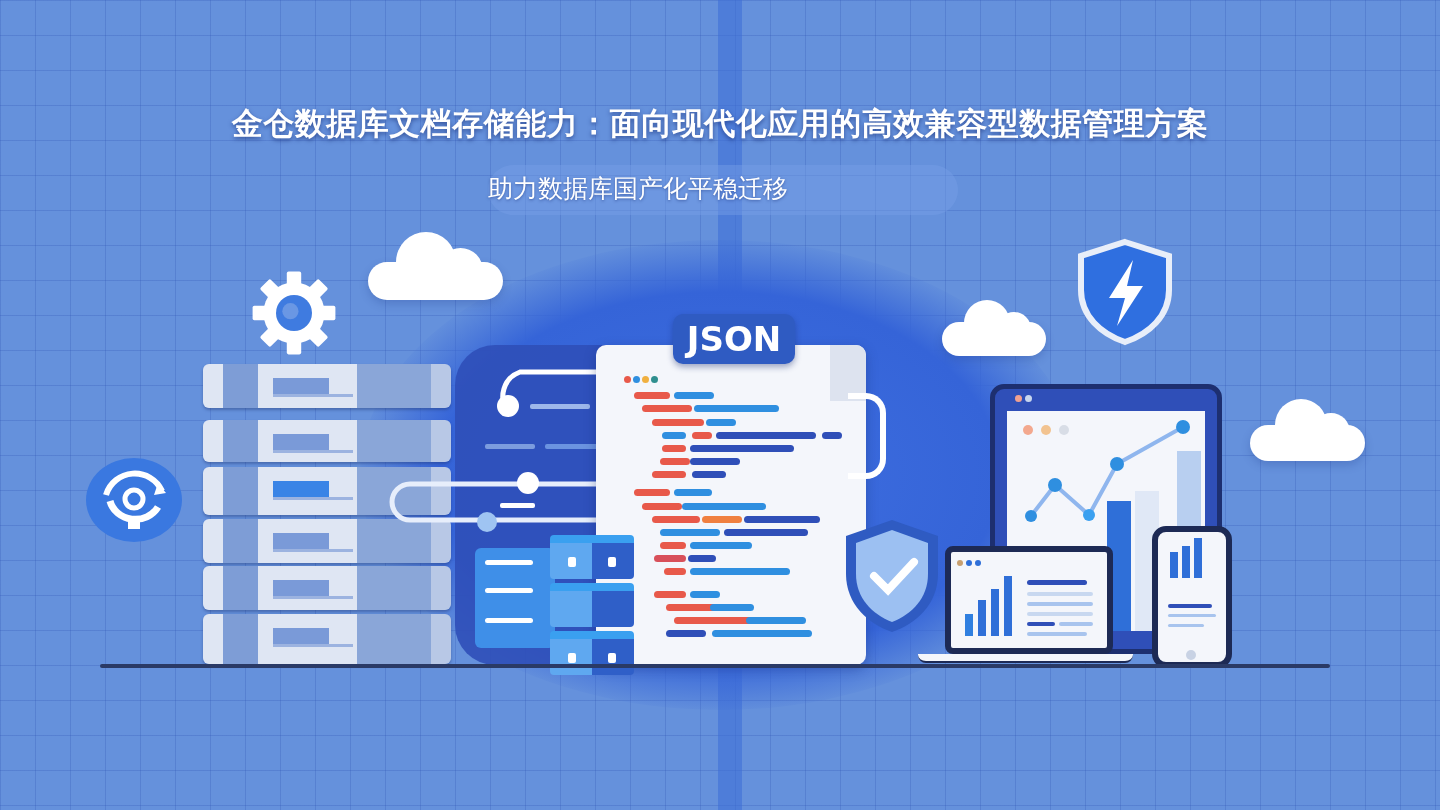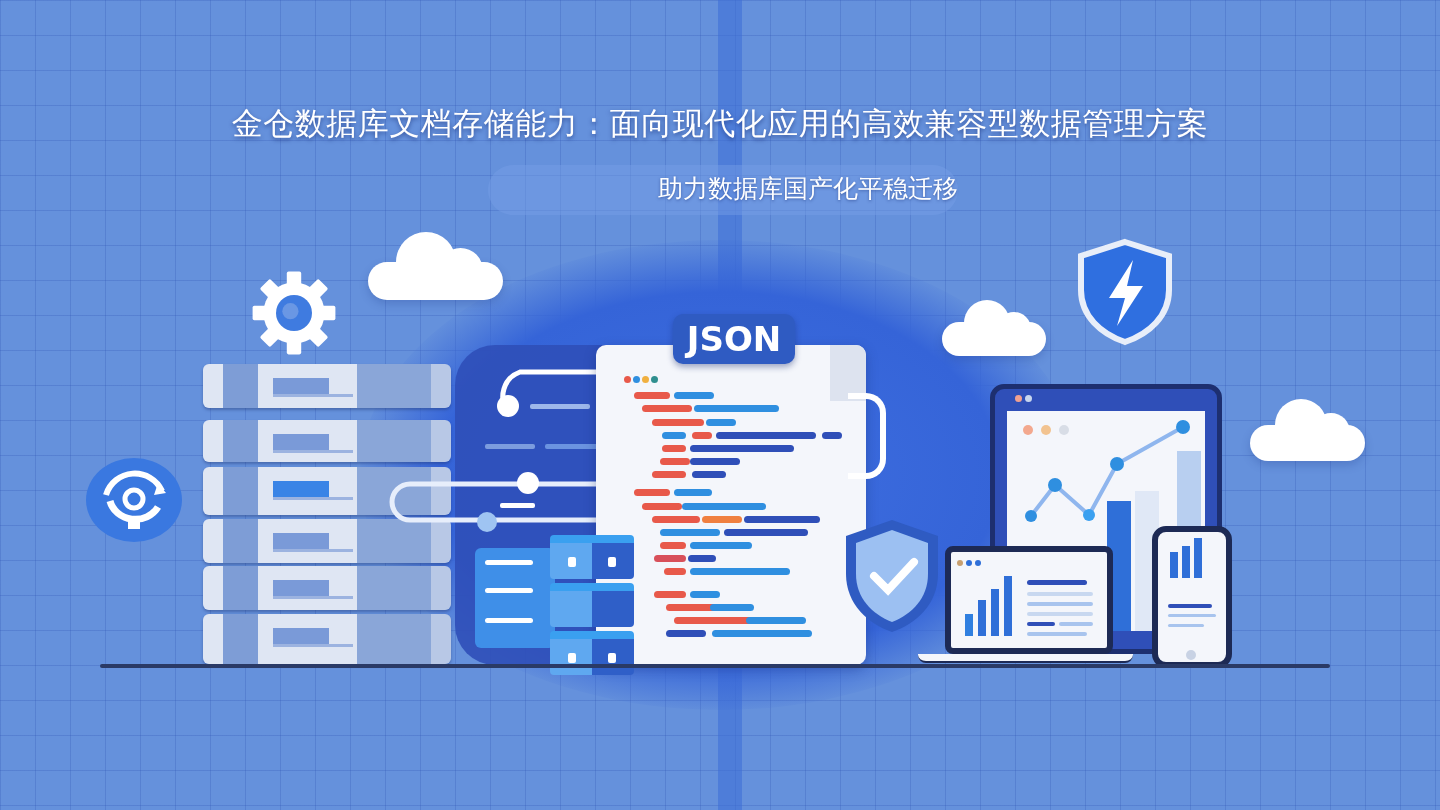--- a/index.html
+++ b/index.html
@@ -5,23 +5,23 @@
 *{margin:0;padding:0;box-sizing:border-box}
 html,body{width:1440px;height:810px;overflow:hidden}
 body{position:relative;font-family:"DejaVu Sans",sans-serif;
  background-color:#6591dc;
  background-image:
   linear-gradient(rgba(60,100,190,.35) 1px,transparent 1px),
   linear-gradient(90deg,rgba(60,100,190,.35) 1px,transparent 1px);
  background-size:35px 35px;}
 .abs{position:absolute}
 .vband{left:718px;top:0;width:24px;height:810px;background:rgba(60,110,215,.55)}
-.title{left:0;top:103px;width:1440px;text-align:center;color:#fff;font-weight:normal;font-size:31px;letter-spacing:0.5px;text-shadow:0 2px 4px rgba(20,40,110,.6)}
+.title{left:0;top:103px;width:1440px;text-align:center;color:#fff;font-weight:bold;font-size:31px;letter-spacing:0.5px;text-shadow:0 2px 4px rgba(20,40,110,.6)}
 .subpill{left:488px;top:165px;width:470px;height:50px;border-radius:25px;background:rgba(120,160,230,.45)}
-.subtitle{left:488px;top:172px;width:470px;text-align:right;color:#fff;font-size:25px;text-shadow:0 1px 3px rgba(20,40,110,.5)}
+.subtitle{left:488px;top:172px;width:470px;text-align:left;color:#fff;font-size:25px;text-shadow:0 1px 3px rgba(20,40,110,.5)}
 .blob{left:360px;top:240px;width:720px;height:470px;border-radius:50%;background:radial-gradient(ellipse at center,#3f6fe0 0%,#3564d8 55%,rgba(53,100,216,0) 72%)}
 .ground{left:100px;top:664px;width:1230px;height:4px;background:#2a3a66;border-radius:2px}
 .cloud{background:#fff;border-radius:30px;box-shadow:0 4px 8px rgba(30,60,140,.25)}
 .cloud::before,.cloud::after{content:"";position:absolute;background:#fff;border-radius:50%}
 .c1{left:368px;top:262px;width:135px;height:38px}
 .c1::before{left:28px;top:-30px;width:60px;height:60px}
 .c1::after{left:70px;top:-14px;width:45px;height:45px}
 .c2{left:942px;top:322px;width:104px;height:34px}
 .c2::before{left:22px;top:-22px;width:46px;height:46px}
 .c2::after{left:55px;top:-10px;width:34px;height:34px}

